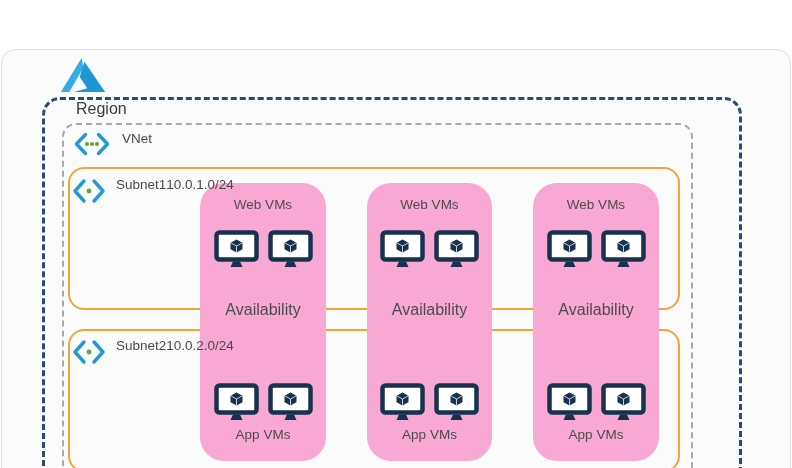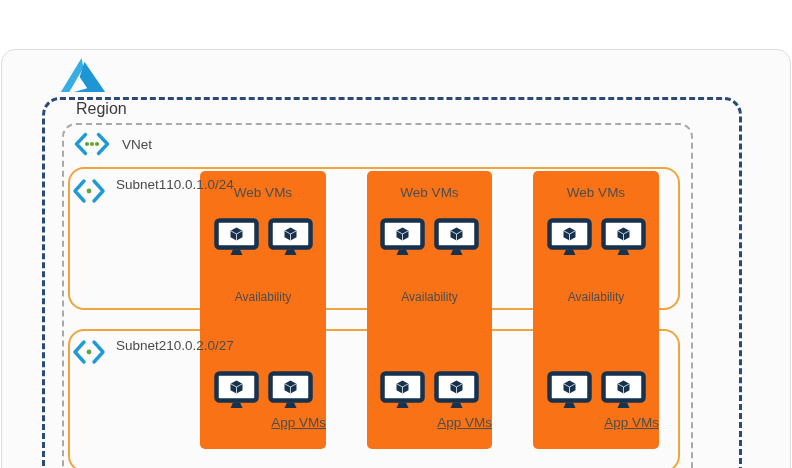--- a/index.html
+++ b/index.html
@@ -22,64 +22,64 @@
   }
   .region-label{
     position:absolute;left:74px;top:50px;font-size:16px;color:#3a3a3a;
   }
 
   .vnet-box{
     position:absolute;left:60px;top:73px;width:627px;height:354px;
     border:2px dashed #a9a9a9;border-radius:14px;
   }
   .vnet-label-row{
-    position:absolute;left:72px;top:81px;display:flex;align-items:center;gap:12px;
+    position:absolute;left:72px;top:81px;display:flex;align-items:flex-start;gap:12px;
   }
   .vnet-label-row .txt{font-size:13.5px;color:#4a4a4a;}
 
   .subnet-box{
     position:absolute;left:66px;width:608px;
     border:2.5px solid #f0a43c;border-radius:16px;background:transparent;
   }
   .subnet1{top:117px;height:139px;}
   .subnet2{top:279px;height:139px;}
 
   .subnet-label{
     position:absolute;display:flex;align-items:flex-start;gap:10px;z-index:6;
   }
   .subnet-label.s1{left:70px;top:126px;}
   .subnet-label.s2{left:70px;top:287px;text-align:right;}
   .subnet-label .lines{display:flex;flex-direction:row;}
   .subnet-label .lines div{font-size:13.5px;line-height:17px;color:#4a4a4a;}
   .subnet-label svg{margin-top:1px;}
 
   .zone{
-    position:absolute;top:121px;height:278px;background:#f97316;
-    border-radius:5px;z-index:5;
+    position:absolute;top:133px;height:278px;background:#f9a8d4;
+    border-radius:24px;z-index:5;
   }
   .zone1{left:198px;width:126px;}
   .zone2{left:365px;width:125px;}
   .zone3{left:531px;width:126px;}
 
   .zone .zone-top-label{
     position:absolute;top:14px;left:0;width:100%;text-align:center;
     font-size:13.5px;color:#4d4d4d;
   }
   .zone .vm-row{
     position:absolute;left:0;width:100%;display:flex;justify-content:center;gap:9px;
   }
   .zone .vm-row.web{top:47px;}
   .zone .vm-row.app{top:200px;}
   .zone .zone-name{
     position:absolute;top:117px;left:0;width:100%;text-align:center;
-    font-size:12px;line-height:19px;color:#4d4d4d;
+    font-size:16px;line-height:19px;color:#4d4d4d;
   }
   .zone .zone-bottom-label{
-    position:absolute;top:244px;left:0;width:100%;text-align:right;
-    font-size:13.5px;color:#4d4d4d;text-decoration:underline;
+    position:absolute;top:244px;left:0;width:100%;text-align:center;
+    font-size:13.5px;color:#4d4d4d;
   }
 </style>
 </head>
 <body>
 
 <div class="card">
 
   <svg class="azure-logo" viewBox="0 0 53 40" aria-hidden="true">
     <polygon points="25,2 3,38 12,38 27,12" fill="#36aee2"></polygon>
     <polygon points="28,6 23,22 31,34 17,38 50,38" fill="#1e95d4"></polygon>
@@ -116,21 +116,21 @@
   </div>
 
   <div class="subnet-label s2">
     <svg width="34" height="28" viewBox="0 0 34 28" aria-hidden="true">
       <path d="M12,4 L3,14 L12,24" fill="none" stroke="#1f9ad6" stroke-width="3.4" stroke-linecap="round" stroke-linejoin="round"></path>
       <path d="M22,4 L31,14 L22,24" fill="none" stroke="#1f9ad6" stroke-width="3.4" stroke-linecap="round" stroke-linejoin="round"></path>
       <circle cx="17" cy="14" r="2.4" fill="#67a33c"></circle>
     </svg>
     <div class="lines">
       <div>Subnet2</div>
-      <div>10.0.2.0/27</div>
+      <div>10.0.2.0/24</div>
     </div>
   </div>
 
   <div class="zone zone1">
     <div class="zone-top-label">Web VMs</div>
     <div class="vm-row web">
       <svg width="45" height="37" viewBox="0 0 45 37" aria-hidden="true">
           <rect x="2.5" y="2.5" width="40" height="27" rx="3" fill="#ffffff" stroke="#16324f" stroke-width="4.5"></rect>
           <polygon points="22.5,9.5 28.5,12.7 28.5,19.3 22.5,22.5 16.5,19.3 16.5,12.7" fill="#16324f"></polygon>
           <path d="M16.5,12.7 L22.5,16 L28.5,12.7 M22.5,16 L22.5,22.5" fill="none" stroke="#ffffff" stroke-width="0.9" opacity="0.85"></path>

